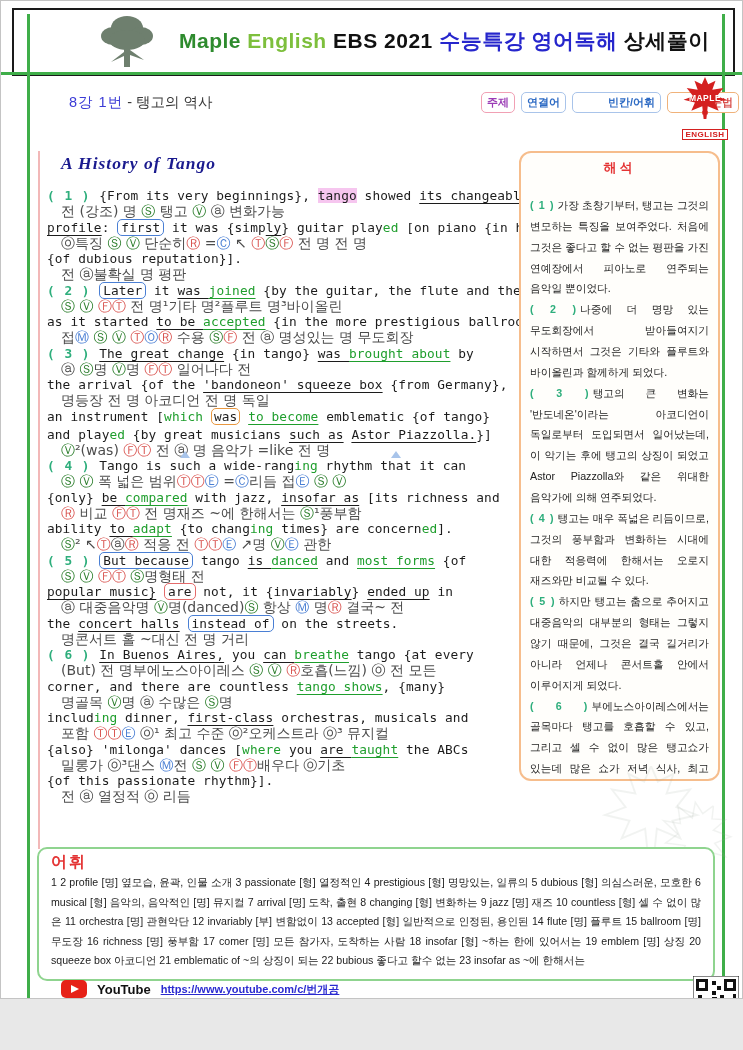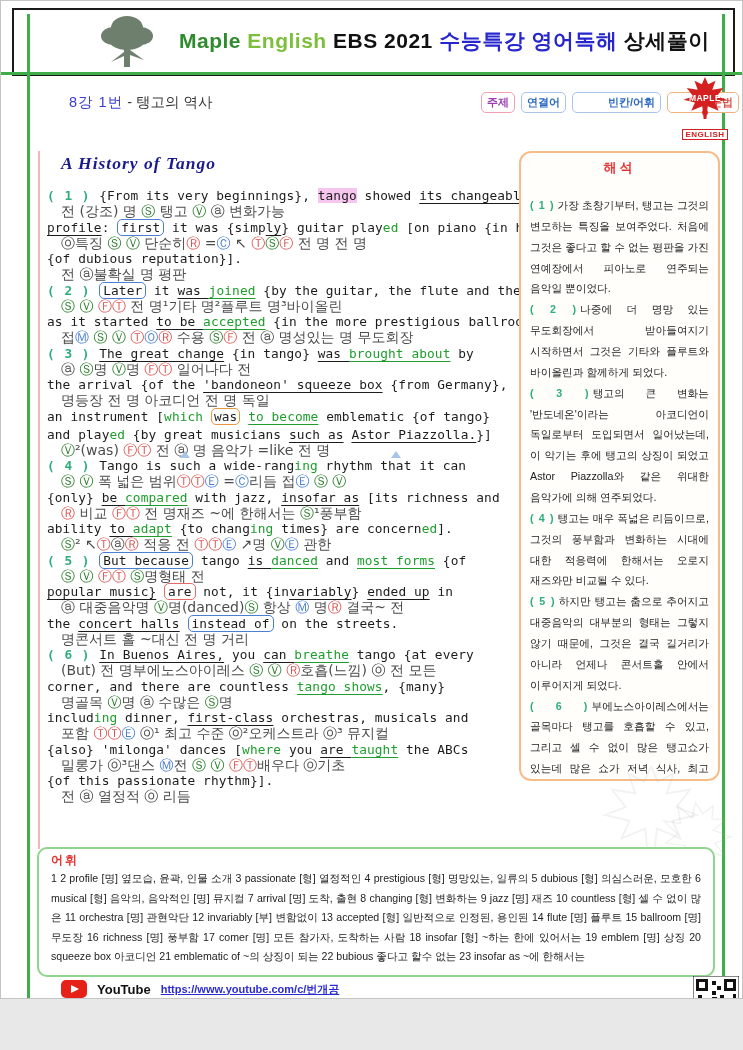--- a/index.html
+++ b/index.html
@@ -50,21 +50,21 @@
         border:2px solid #f6bd8c;border-radius:12px;padding:6px 9px 8px;box-sizing:border-box;background:#fffefb;}
   .sidebar-title{text-align:center;color:#e43434;font-weight:bold;font-size:13px;letter-spacing:3px;
         text-shadow:0 0 1px #fff;margin-bottom:18px;}
   .tr-para{font-size:10.7px;line-height:1.95;color:#222;text-align:justify;word-break:keep-all;}
   .tr-num{color:#2eae7c;font-weight:bold;margin-right:3px;letter-spacing:1px;}
   
   .wm{position:absolute;opacity:0.13;}
   
   .vocab{position:absolute;left:36px;top:846px;width:678px;border:2.5px solid #8fd48f;border-radius:10px;
         padding:3px 12px 8px;box-sizing:border-box;background:#fff;}
-  .vocab-title{color:#e43434;font-weight:bold;font-size:12px;letter-spacing:2px;text-shadow:0 0 1px #fff;}
+  .vocab-title{color:#e43434;font-weight:bold;font-size:16px;letter-spacing:2px;text-shadow:0 0 1px #fff;}
   .vocab-text{font-size:10.6px;line-height:1.85;color:#222;text-align:justify;}
   
   .foot-row1{position:absolute;left:60px;top:979px;display:flex;align-items:center;gap:10px;}
   .yt-word{font-weight:bold;font-size:13px;color:#111;}
   .yt-url{color:#2a2ad0;font-weight:bold;font-size:11px;text-decoration:underline;}
   .foot-item{position:absolute;font-size:10.5px;color:#222;white-space:nowrap;}
   .qr{position:absolute;left:692px;top:975px;}
   .pageno{position:absolute;left:0;right:0;top:1026px;text-align:center;font-size:12px;color:#333;letter-spacing:2px;}
 </style>
 </head>

